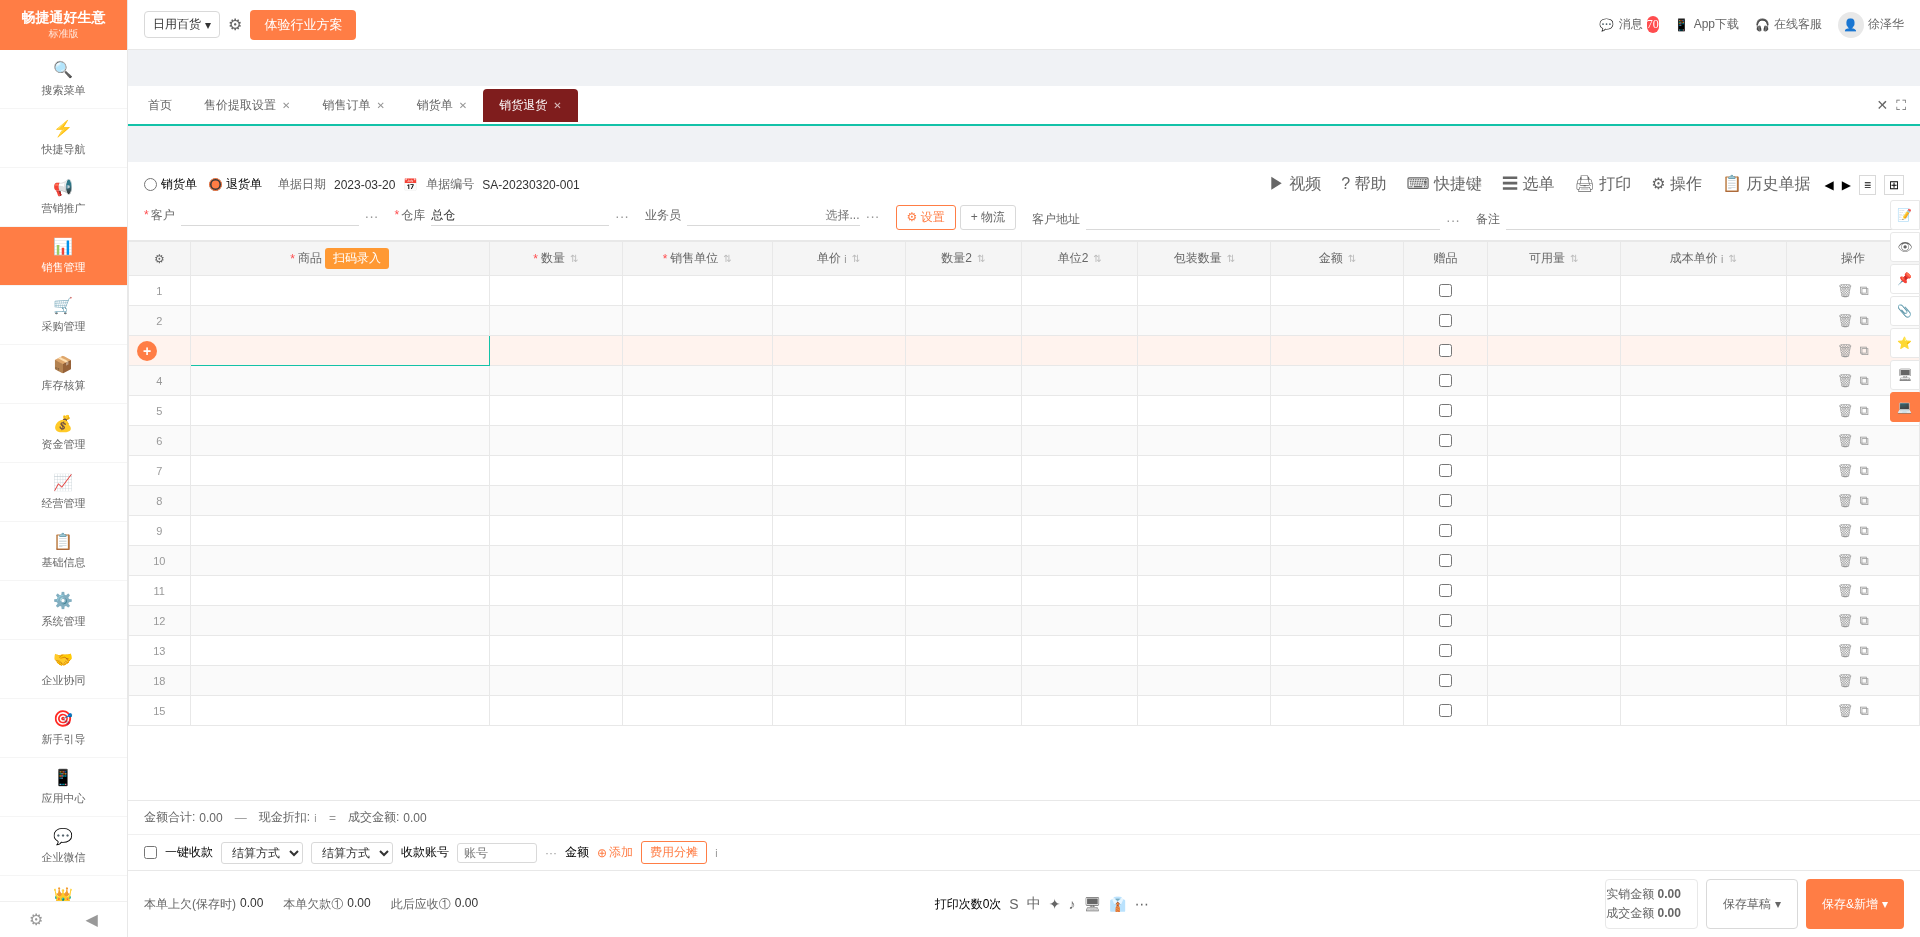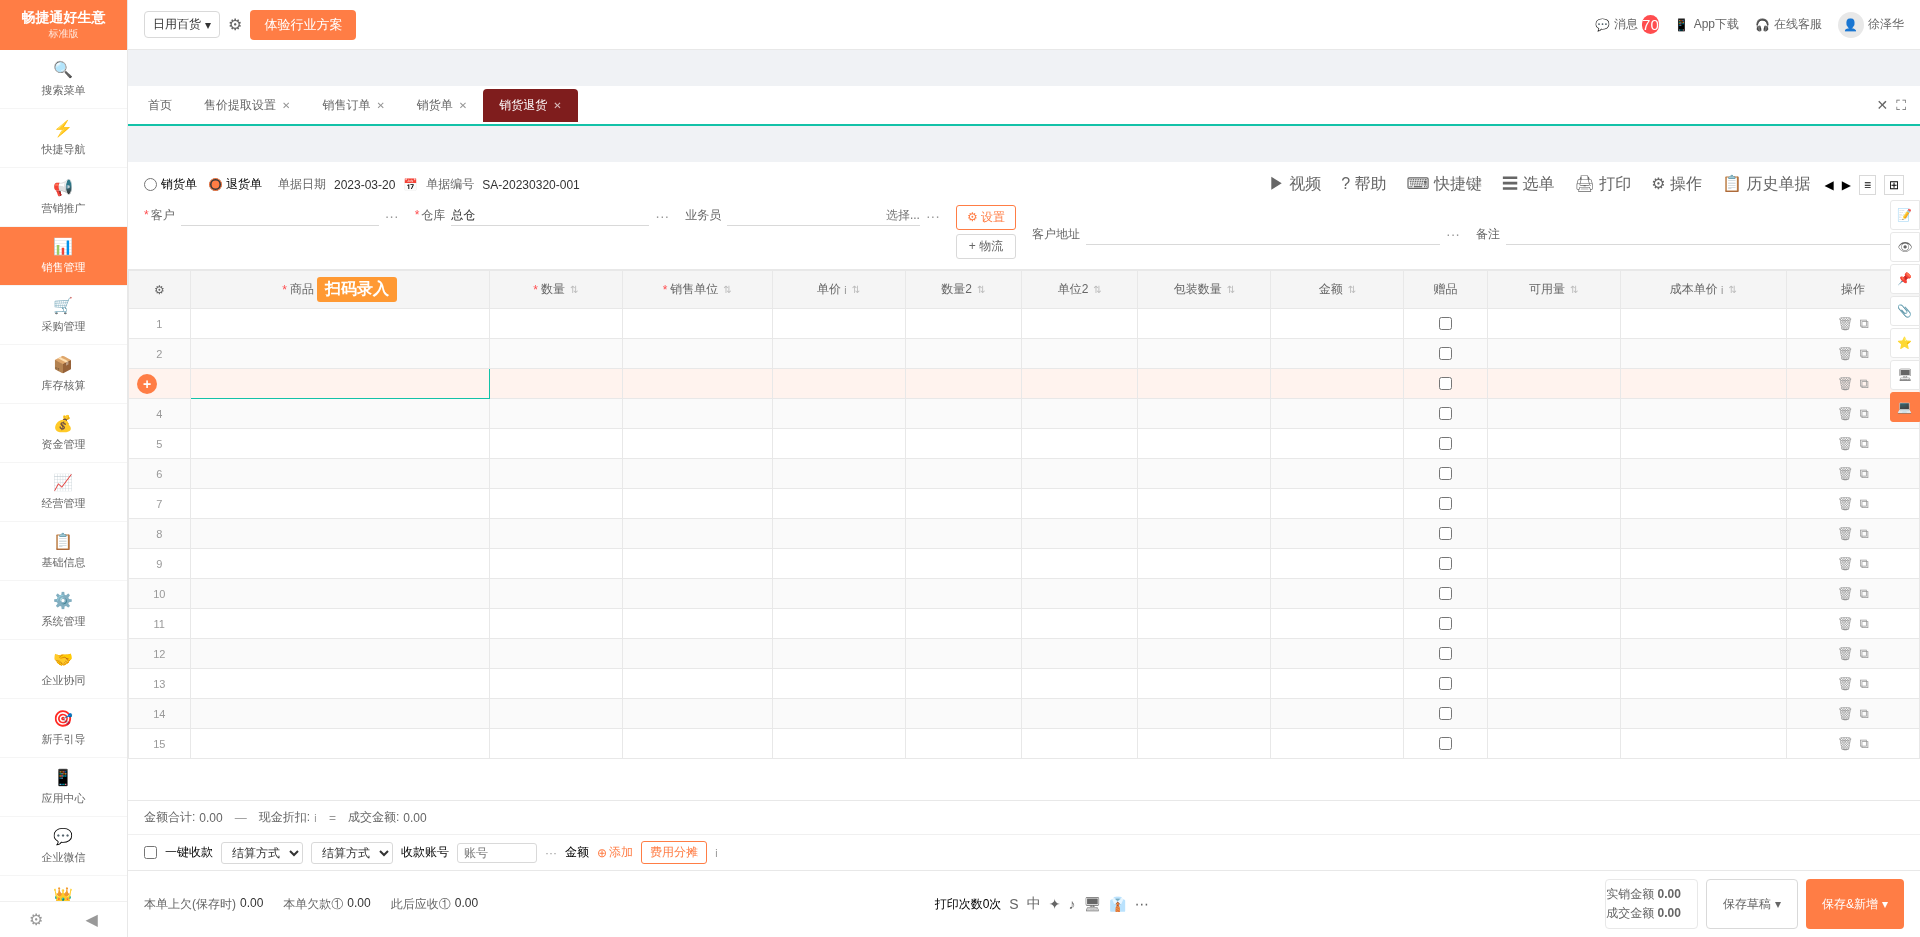--- a/index.html
+++ b/index.html
@@ -22,21 +22,21 @@
     .main { flex: 1; display: flex; flex-direction: column; overflow: hidden; gap: 36px; }
 
     
     .topbar { height: 50px; background: #fff; display: flex; align-items: center; justify-content: space-between; padding: 0 16px; border-bottom: 1px solid #e8e8e8; flex-shrink: 0; }
     .topbar-left { display: flex; align-items: center; gap: 8px; }
     .topbar-select { border: 1px solid #d9d9d9; border-radius: 4px; padding: 4px 8px; background: #fff; color: #333; cursor: pointer; display: flex; align-items: center; gap: 4px; }
     .topbar-btn-settings { background: none; border: none; cursor: pointer; color: #666; font-size: 16px; }
     .topbar-trial { background: #ff7d45; color: #fff; border: none; border-radius: 4px; padding: 6px 14px; cursor: pointer; font-size: 13px; }
     .topbar-right { display: flex; align-items: center; gap: 16px; color: #666; }
     .topbar-right-item { display: flex; align-items: center; gap: 4px; cursor: pointer; }
-    .badge { background: #ff4d4f; color: #fff; border-radius: 10px; padding: 1px 0; font-size: 15px; }
+    .badge { background: #ff4d4f; color: #fff; border-radius: 10px; padding: 1px 0; font-size: 12px; font-family: Liberation Serif, serif; }
     .avatar { width: 26px; height: 26px; background: #e8e8e8; border-radius: 50%; display: flex; align-items: center; justify-content: center; color: #666; font-size: 12px; }
 
     
     .tabbar { height: 40px; background: #fff; display: flex; align-items: center; border-bottom: 2px solid #13c2a8; flex-shrink: 0; padding: 0 4px; }
     .tab { padding: 8px 16px; cursor: pointer; color: #666; border-radius: 4px 4px 0 0; display: flex; align-items: center; gap: 6px; white-space: nowrap; }
     .tab.active { background: #7f1d1d; color: #fff; }
     .tab-close { font-size: 10px; cursor: pointer; opacity: 0.7; }
     .tab-end-btn { background: none; border: none; cursor: pointer; color: #666; font-size: 14px; padding: 2px; }
 
     
@@ -51,27 +51,27 @@
     .form-date-section { display: flex; align-items: center; gap: 8px; color: #333; }
     .form-date-label { color: #666; }
     .form-actions { margin-left: auto; display: flex; gap: 8px; align-items: center; }
     .form-action-btn { display: flex; align-items: center; gap: 3px; cursor: pointer; color: #666; font-size: 16px; padding: 2px 6px; }
     .form-header-row2 { display: flex; gap: 16px; align-items: center; flex-wrap: wrap; }
     .form-field { display: flex; align-items: center; gap: 6px; flex: 1; min-width: 200px; }
     .form-field-label { color: #666; white-space: nowrap; }
     .form-field-label.required::before { content: '*'; color: #ff4d4f; margin-right: 2px; }
     .form-field-input { flex: 1; border: none; border-bottom: 1px solid #d9d9d9; padding: 3px 0; color: #333; outline: none; background: transparent; }
     .form-field-dots { color: #999; cursor: pointer; font-size: 14px; }
-    .side-buttons { display: flex; flex-direction: column; gap: 4px; }
+    .side-buttons { display: flex; gap: 4px; }
     .side-btn { border: 1px solid #d9d9d9; background: #fff; border-radius: 3px; padding: 3px 10px; cursor: pointer; color: #666; font-size: 12px; white-space: nowrap; }
     .side-btn.orange { border-color: #ff7d45; color: #ff7d45; }
 
     
     .table-container { flex: 1; display: flex; flex-direction: column; overflow: hidden; background: #fff; margin: 0; }
-    .scan-btn { background: #ff9933; color: #fff; border: none; border-radius: 3px; padding: 2px 8px; cursor: pointer; font-size: 16px; font-weight: bold; }
+    .scan-btn { background: #ff9933; color: #fff; border: none; border-radius: 3px; padding: 2px 8px; cursor: pointer; font-size: 12px; }
 
     .data-table { width: 100%; border-collapse: collapse; }
     .data-table th { background: #f5f5f5; border: 1px solid #e8e8e8; padding: 6px 8px; text-align: center; color: #666; font-weight: normal; white-space: nowrap; position: sticky; top: 0; z-index: 1; }
     .data-table td { border: 1px solid #e8e8e8; padding: 4px 8px; text-align: center; height: 30px; }
     .data-table tr:nth-child(even) td { background: #fafafa; }
     .data-table tr.active-row td { background: #fff3ee !important; }
     .data-table tr.active-row td:first-child { position: relative; }
     .row-num { color: #999; font-size: 11px; }
     .add-row-btn { width: 20px; height: 20px; background: #ff7d45; color: #fff; border-radius: 50%; display: flex; align-items: center; justify-content: center; cursor: pointer; font-size: 14px; font-weight: bold; }
     .checkbox-cell { display: flex; justify-content: center; align-items: center; }
@@ -668,21 +668,21 @@
                 <td></td>
                 <td></td>
                 <td>
                   <div class="row-actions">
                     <span class="row-action-btn">🗑</span>
                     <span class="row-action-btn">⧉</span>
                   </div>
                 </td>
               </tr>
               <tr>
-                <td><span class="row-num">14</span></td>
+                <td><span class="row-num">18</span></td>
                 <td class=""><input type="text" style="border: none; background: transparent; width: 100%; outline: none;"></td>
                 <td></td>
                 <td></td>
                 <td></td>
                 <td></td>
                 <td></td>
                 <td></td>
                 <td></td>
                 <td>
                   <div class="checkbox-cell">

